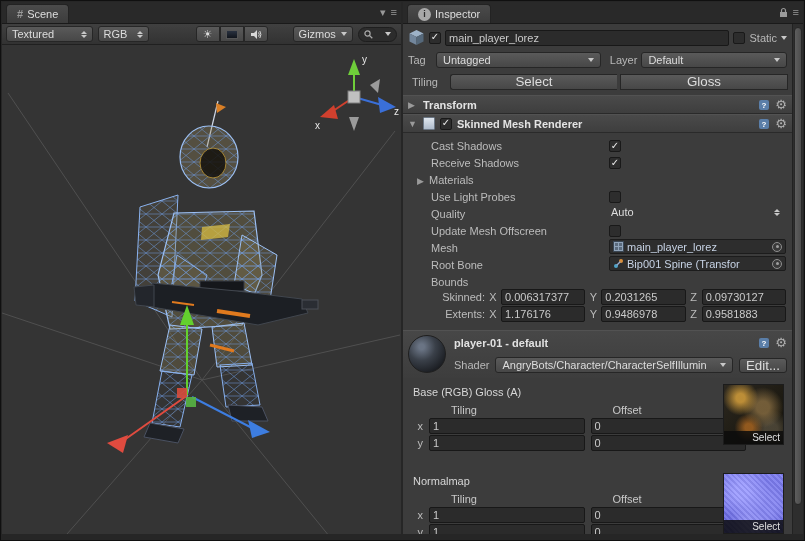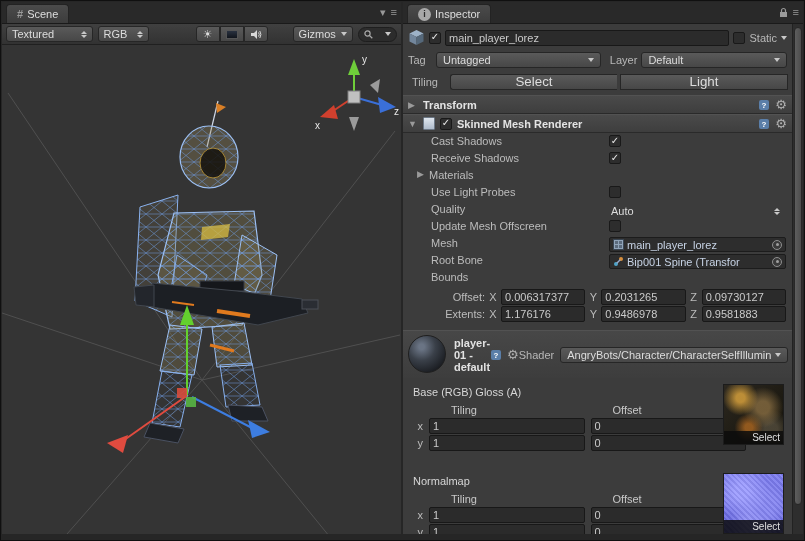--- a/index.html
+++ b/index.html
@@ -50,35 +50,35 @@
 .dd .dd-arrow{flex:none;margin-left:4px}
 .btn{height:16px;background:linear-gradient(#5a5a5a,#474747);border:1px solid #262626;color:#ddd;display:flex;align-items:center;justify-content:center;flex:1}
 .btn.first{border-radius:3px 0 0 3px;border-right:none}
 .btn.last{border-radius:0 3px 3px 0;border-left:none}
 .comp{height:19px;background:linear-gradient(#4a4a4a,#3e3e3e);border-top:1px solid #525252;border-bottom:1px solid #2a2a2a;display:flex;align-items:center;gap:5px;padding:0 5px;font-weight:bold;color:#e4e4e4}
 .comp .fold{color:#9a9a9a;font-size:9px;width:10px}
 .comp .grow{flex:1}
 .gear{color:#b0b0b0;font-size:13px;line-height:1}
 .helpicon svg{display:block}
 .doc-icon{width:12px;height:13px;background:linear-gradient(#dfe6ee,#aebbcb);border:1px solid #6c7886;border-radius:1px;position:relative}
-.prow{display:flex;align-items:flex-start;height:17px;padding-left:28px;padding-right:6px}
+.prow{display:flex;align-items:flex-end;height:17px;padding-left:28px;padding-right:6px}
 .prow .plabel{width:178px;flex:none;color:#bcbcbc;overflow:hidden;white-space:nowrap}
 .prow .fold{color:#9a9a9a;font-size:9px;width:12px;margin-left:-14px}
 .objf{height:15px;background:#2d2d2d;border:1px solid #1c1c1c;border-radius:2px;display:flex;align-items:center;gap:3px;padding:0 3px;flex:1;color:#c6d2e4;min-width:0}
 .objf .otxt{overflow:hidden;white-space:nowrap;flex:1}
 .picker{flex:none;width:10px;height:10px;border-radius:50%;border:1px solid #8f8f8f;background:#3a3a3a;display:flex;align-items:center;justify-content:center}
 .picker .dot{width:3px;height:3px;border-radius:50%;background:#9f9f9f}
 .grid-ic{width:11px;height:11px;flex:none;background-color:#5b6b7d;background-image:linear-gradient(#90a4ba 1px,transparent 1px),linear-gradient(90deg,#90a4ba 1px,transparent 1px);background-size:4px 4px;border:1px solid #3a4653}
 .bounds-row{display:flex;align-items:center;height:17px;padding-left:34px;padding-right:6px;gap:3px}
 .bounds-row .blabel{width:48px;text-align:right;color:#bcbcbc;flex:none}
 .bounds-row .ax{width:10px;text-align:center;color:#bcbcbc;flex:none}
 .bounds-row .tf{flex:1}
 .mat-hdr{margin-top:8px;border-top:1px solid #525252;background:linear-gradient(#474747,#3d3d3d);padding:4px 5px 5px;display:flex;gap:8px}
 .sphere{width:38px;height:38px;flex:none;border-radius:50%;border:1px solid #1f1f1f;background:radial-gradient(circle at 35% 30%,#6a7484 0 8%,#3a4049 40%,#15171b 85%)}
-.mat-hdr .mhright{flex:1;min-width:0;display:flex;flex-direction:row;justify-content:space-between;padding-top:1px}
+.mat-hdr .mhright{flex:1;min-width:0;display:flex;flex-direction:column;justify-content:space-between;padding-top:1px}
 .mat-title{font-weight:bold;color:#e2e2e2;display:flex;align-items:center}
 .mat-title .grow{flex:1}
 .shader-row{display:flex;align-items:center;gap:6px}
 .btn-mini{height:15px;background:linear-gradient(#5a5a5a,#474747);border:1px solid #262626;border-radius:3px;color:#ddd;display:flex;align-items:center;justify-content:center;padding:0 6px;flex:none}
 .texsec{position:relative;padding:8px 46px 2px 10px}
 .texsec .sect-title{color:#d6d6d6;height:16px}
 .thumb{position:absolute;top:6px;right:8px;width:61px;height:61px;border:1px solid #1c1c1c;overflow:hidden}
 .thumb .sel{position:absolute;left:0;right:0;bottom:0;background:rgba(12,12,12,.85);color:#e0e0e0;font-size:10px;text-align:right;padding:1px 3px}
 .thumb1{background:radial-gradient(circle at 28% 22%,rgba(214,160,60,.85) 0 7%,transparent 28%),radial-gradient(circle at 66% 38%,rgba(150,120,72,.7) 0 12%,transparent 38%),radial-gradient(circle at 42% 72%,rgba(222,130,38,.6) 0 7%,transparent 26%),radial-gradient(circle at 80% 75%,rgba(120,110,90,.5) 0 10%,transparent 30%),linear-gradient(135deg,#2c2820,#131109)}
 .thumb2{background:repeating-linear-gradient(45deg,rgba(255,255,255,.10) 0 2px,rgba(0,0,0,.06) 2px 4px),radial-gradient(circle at 30% 30%,#9b9bff 0 12%,transparent 45%),radial-gradient(circle at 72% 52%,#8585f2 0 16%,transparent 48%),radial-gradient(circle at 50% 82%,#9090f6 0 12%,transparent 42%),linear-gradient(#7d7df0,#6565dd)}
@@ -281,21 +281,21 @@
           </div>
           <span class="lbl" style="width:32px;text-align:right">Layer</span>
           <div class="dd" style="flex:1">
             <span class="dtxt">Default</span>
             <span class="dd-arrow"></span>
           </div>
         </div>
         <div class="hrow" style="margin-bottom:2px">
           <span class="lbl" style="width:34px;margin-left:4px">Tiling</span>
           <button class="btn first">Select</button>
-          <button class="btn" style="margin:0 -1px">Light</button>
+          <button class="btn" style="margin:0 -1px">Gloss</button>
         </div>
       </div>
 
       <div class="comp">
         <span class="fold">▶</span>
         <span>Transform</span>
         <span class="grow"></span>
         <span class="helpicon">
           <svg width="12" height="12" viewBox="0 0 12 12">
               <rect x="1" y="1" width="10" height="10" rx="2" fill="#5a7ea8"></rect>
@@ -378,21 +378,21 @@
             <span class="otxt">Bip001 Spine (Transfor</span>
             <span class="picker">
                 <span class="dot"></span>
               </span>
           </div>
         </div>
         <div class="prow">
           <span class="plabel">Bounds</span>
         </div>
         <div class="bounds-row">
-          <span class="blabel">Offset:</span>
+          <span class="blabel">Skinned:</span>
           <span class="ax">X</span>
           <input class="tf" value="0.006317377" style="">
           <span class="ax">Y</span>
           <input class="tf" value="0.2031265" style="">
           <span class="ax">Z</span>
           <input class="tf" value="0.09730127" style="">
         </div>
         <div class="bounds-row">
           <span class="blabel">Extents:</span>
           <span class="ax">X</span>

